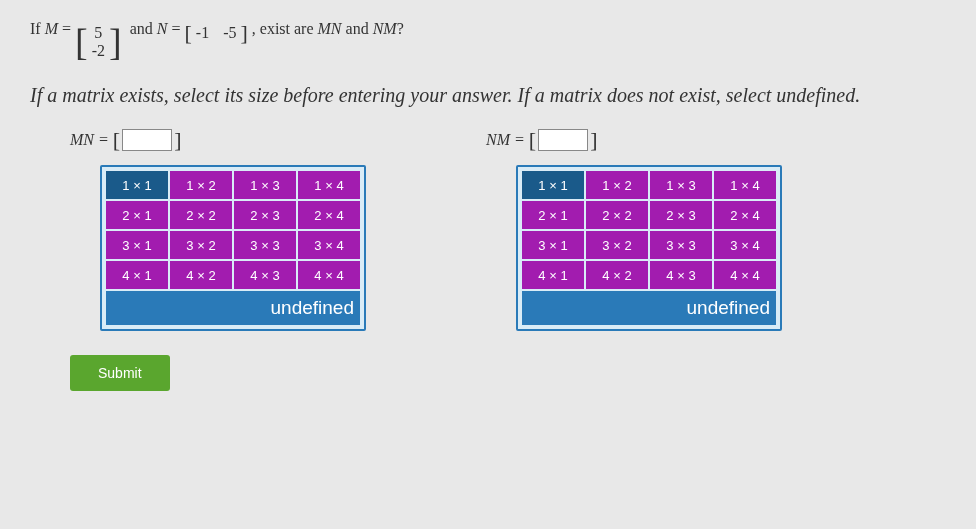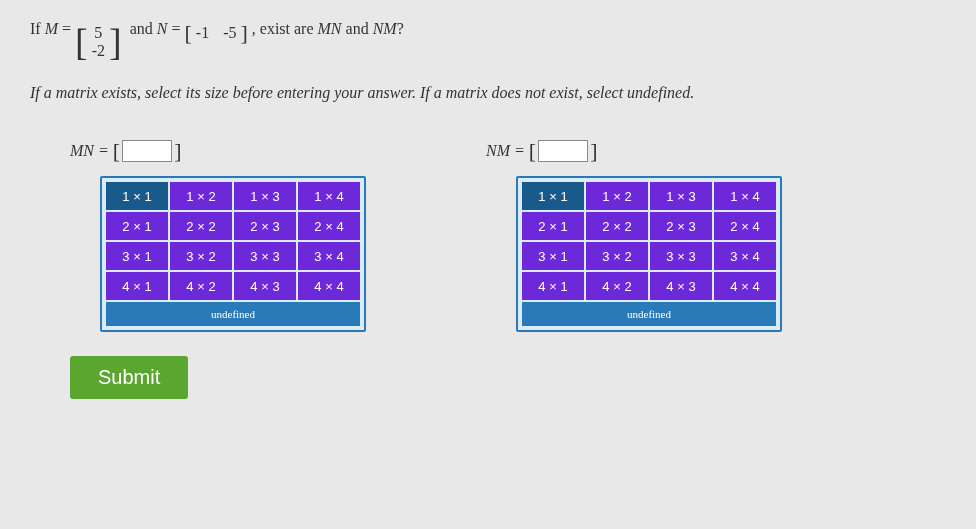--- a/index.html
+++ b/index.html
@@ -42,22 +42,22 @@
       padding: 0 4px;
       font-style: normal;
     }
     .matrix-row {
       display: flex;
       gap: 14px;
       padding: 0 4px;
       font-style: normal;
     }
     .instruction {
-      font-size: 16px;
-      margin-bottom: 36px;
+      font-size: 20px;
+      margin-bottom: 20px;
       font-style: italic;
       color: #333;
     }
     .answers-row {
       display: flex;
       gap: 120px;
       margin-left: 40px;
     }
     .answer-block {
       display: flex;
@@ -85,51 +85,51 @@
       padding: 3px;
       border-radius: 2px;
       margin-left: 30px;
     }
     .grid-row {
       display: flex;
     }
     .grid-cell {
       width: 62px;
       height: 28px;
-      background: #6d28d9;
+      background: #a21caf;
       color: #fff;
       font-size: 13px;
       display: flex;
       align-items: center;
       justify-content: center;
       margin: 1px;
       cursor: pointer;
       font-style: normal;
       font-family: Arial, sans-serif;
     }
     .grid-cell.selected {
       background: #1a5a8a;
     }
     .undefined-btn {
       background: #2a7ab8;
       color: #fff;
-      font-size: 11px;
-      text-align: center;
+      font-size: 19px;
+      text-align: right;
       padding: 6px;
       margin: 1px;
       cursor: pointer;
       font-style: normal;
-      font-family: Liberation Serif, serif;
+      font-family: Liberation Sans, sans-serif;
     }
     .submit-btn {
       background: #5aa62e;
       color: #fff;
       border: none;
       padding: 10px 28px;
-      font-size: 20px;
+      font-size: 14px;
       font-family: Arial, sans-serif;
       border-radius: 3px;
       cursor: pointer;
       margin-top: 24px;
       margin-left: 40px;
       font-style: normal;
     }
   </style>
 </head>
 <body>

